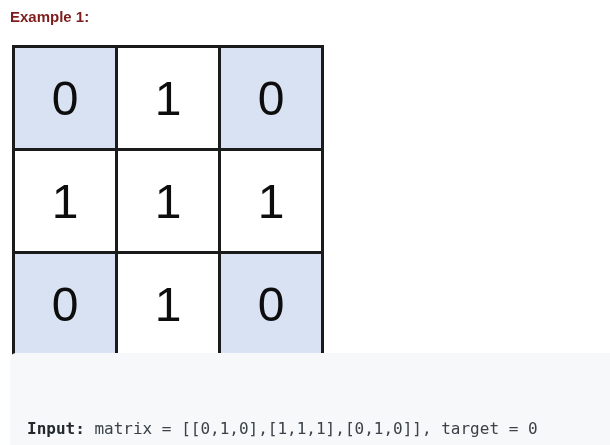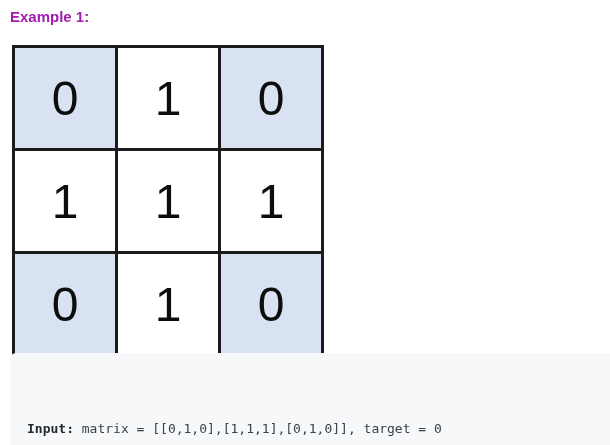--- a/index.html
+++ b/index.html
@@ -8,21 +8,21 @@
     background:#ffffff;
     font-family:"Liberation Sans", sans-serif;
     position:relative;
     overflow:hidden;
   }
   .example-title {
     position:absolute;
     left:10px; top:8px;
     font-size:15px;
     font-weight:bold;
-    color:#a21caf;
+    color:#7f1d1d;
   }
   table.matrix {
     position:absolute;
     left:12px; top:45px;
     border-collapse:collapse;
   }
   table.matrix td {
     width:100px; height:100px;
     border:3px solid var(--grid-border, #1b1b1b);
     background:#ffffff;
@@ -38,21 +38,21 @@
     background:var(--hl, #d9e2f3);
   }
   .code-block {
     position:absolute;
     left:10px; top:353px;
     right:0; bottom:0;
     background:var(--code-bg, #f7f8fa);
     border-radius:6px 0 0 0;
     padding:8px 0 0 17px;
     font-family:"DejaVu Sans Mono","Liberation Mono",monospace;
-    font-size:13px;
+    font-size:16px;
     line-height:27px;
     color:#3a4147;
     white-space:pre;
   }
   .code-line .lbl {
     font-weight:bold;
     color:#24292e;
   }
 </style>
 </head>

